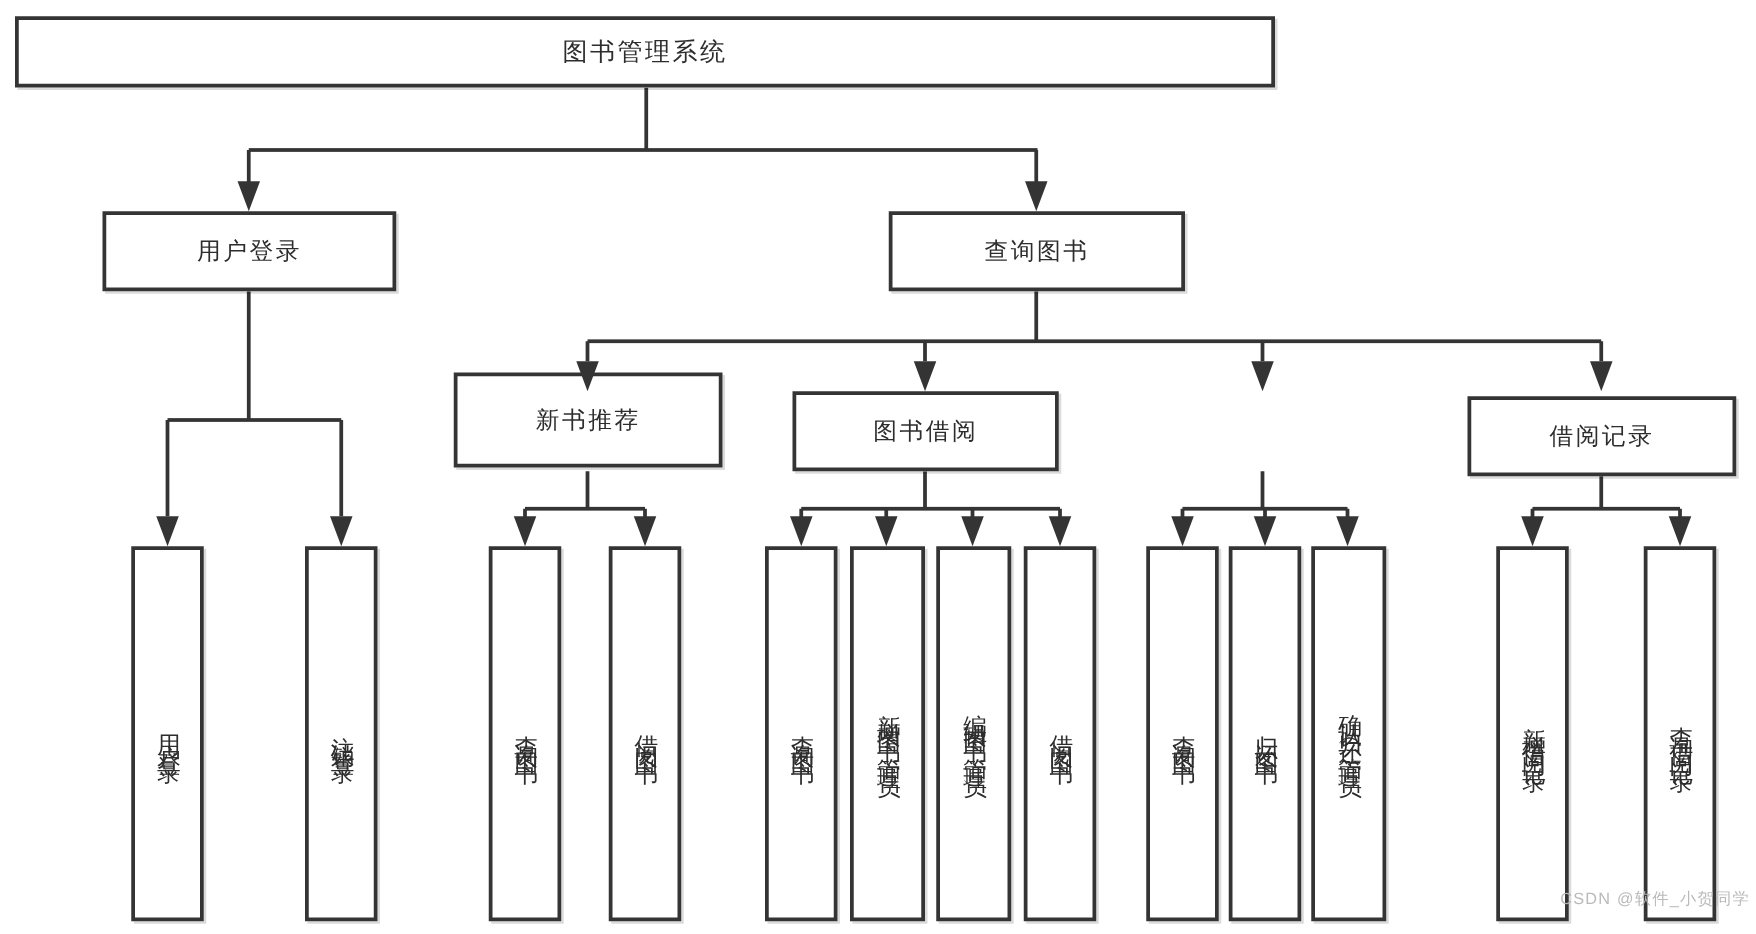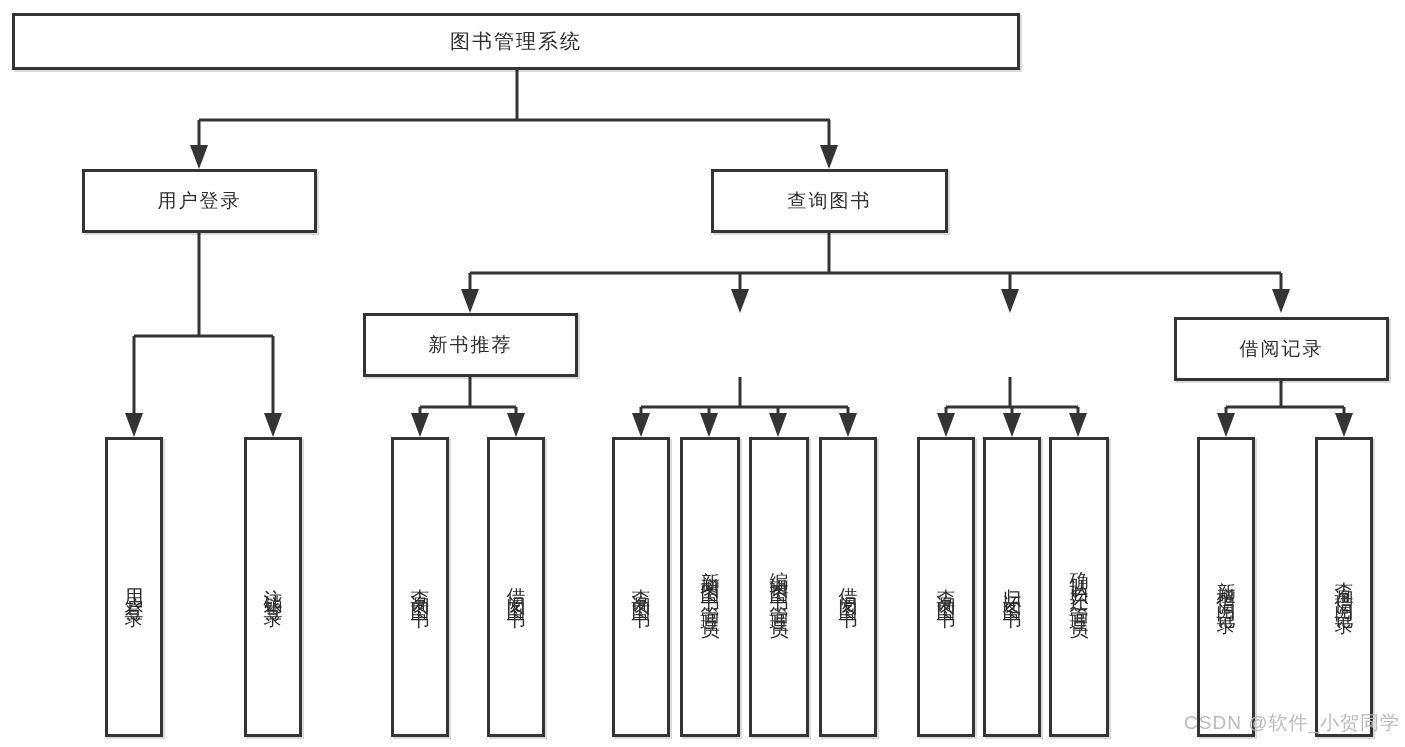--- a/index.html
+++ b/index.html
@@ -37,21 +37,21 @@
     position:absolute;width:0;height:0;
     border-left:9px solid transparent;
     border-right:9px solid transparent;
     border-top:24px solid #343434;
     transform:translate(-50%,-100%);
     z-index:3;
   }
   .wm{
     position:absolute;
     right:5px;top:710px;
-    font-size:19px;
+    font-size:13px;
     letter-spacing:1px;
     color:rgba(182,182,182,0.95);
     z-index:6;
     white-space:nowrap;
   }
 </style>
 </head>
 <body>
 
 <div class="stage">
@@ -85,22 +85,25 @@
   <div class="hl" style="left:470px;top:273px;width:811px"></div>
   <div class="vl" style="left:470px;top:273px;height:16px"></div>
   <div class="ar" style="left:470px;top:313px"></div>
   <div class="vl" style="left:740px;top:273px;height:16px"></div>
   <div class="ar" style="left:740px;top:313px"></div>
   <div class="vl" style="left:1010px;top:273px;height:16px"></div>
   <div class="ar" style="left:1010px;top:313px"></div>
   <div class="vl" style="left:1281px;top:273px;height:16px"></div>
   <div class="ar" style="left:1281px;top:313px"></div>
 
-  <div class="node h" style="left:363px;top:313px;width:215px;height:64px">
+  <div class="node h" style="left:363px;top:298px;width:215px;height:76px">
     <span>新书推荐</span>
+  </div>
+  <div class="node h" style="left:634px;top:313px;width:213px;height:64px">
+    <span>图书借阅</span>
   </div>
   <div class="node h" style="left:1174px;top:317px;width:215px;height:64px">
     <span>借阅记录</span>
   </div>
 
   <div class="vl" style="left:470px;top:377px;height:30px"></div>
   <div class="hl" style="left:420px;top:407px;width:96px"></div>
   <div class="vl" style="left:420px;top:407px;height:7px"></div>
   <div class="ar" style="left:420px;top:437px"></div>
   <div class="vl" style="left:516px;top:407px;height:7px"></div>

